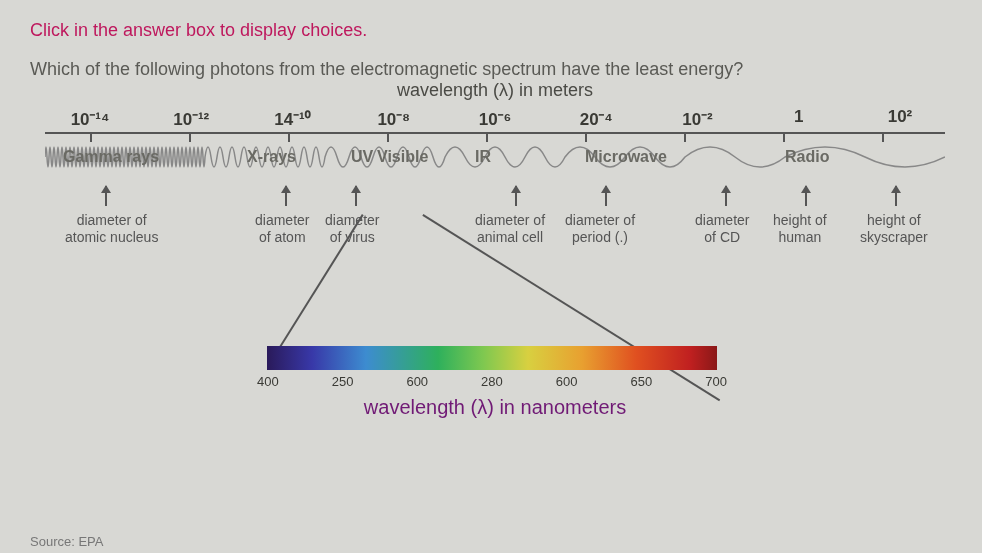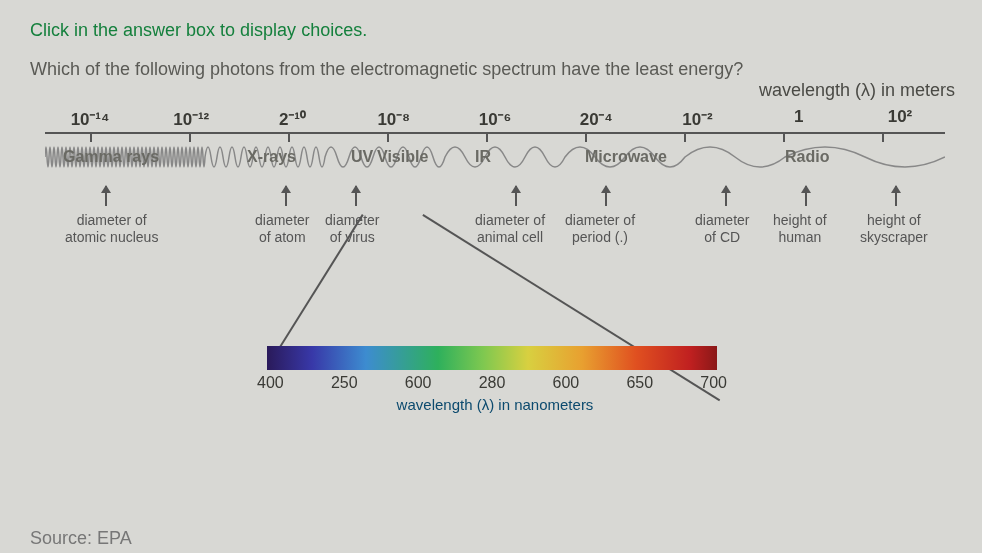--- a/index.html
+++ b/index.html
@@ -9,33 +9,33 @@
       background: #d8d8d4;
       font-family: Arial, sans-serif;
       color: #5a5a55;
       padding: 20px 30px;
       position: relative;
       overflow: hidden;
     }
     .instruction {
       font-size: 18px;
       margin-bottom: 18px;
-      color: #15803d;
+      color: #be185d;
     }
     .question {
       font-size: 18px;
       color: #5a5a55;
     }
     .diagram-area {
       position: relative;
       width: 920px;
       margin-left: 5px;
     }
     .wavelength-title {
-      text-align: right;
+      text-align: center;
       font-size: 18px;
       margin-bottom: 6px;
       color: #4a4a45;
     }
     .scale-row {
       display: flex;
       justify-content: space-between;
       padding: 0 10px;
       font-size: 17px;
       color: #3a3a35;
@@ -133,51 +133,51 @@
       height: 24px;
       background: linear-gradient(to right,
         #2a1a5a 0%, #3838a8 10%, #3d8cd0 22%,
         #2eb05c 38%, #7ec850 48%, #d8d040 58%,
         #e8a030 70%, #e05020 82%, #c02020 94%, #8a1818 100%);
     }
     .nm-row {
       position: absolute;
       display: flex;
       justify-content: space-between;
-      font-size: 16px;
+      font-size: 13px;
       color: #3a3a35;
     }
     .nm-title {
       position: absolute;
-      font-size: 15px;
-      color: #0c4a6e;
+      font-size: 20px;
+      color: #701a75;
       text-align: center;
     }
     .source {
       position: absolute;
       bottom: 4px;
       left: 30px;
-      font-size: 18px;
+      font-size: 13px;
       color: #777;
     }
   </style>
 </head>
 <body>
 
 <div class="instruction">Click in the answer box to display choices.</div>
 <div class="question">Which of the following photons from the electromagnetic spectrum have the least energy?</div>
 
 <div class="diagram-area">
 
   <div class="wavelength-title">wavelength (λ) in meters</div>
 
   <div class="scale-row">
     <div class="scale-item">10⁻¹⁴</div>
     <div class="scale-item">10⁻¹²</div>
-    <div class="scale-item">2⁻¹⁰</div>
+    <div class="scale-item">14⁻¹⁰</div>
     <div class="scale-item">10⁻⁸</div>
     <div class="scale-item">10⁻⁶</div>
     <div class="scale-item">20⁻⁴</div>
     <div class="scale-item">10⁻²</div>
     <div class="scale-item">1</div>
     <div class="scale-item">10²</div>
   </div>
 
   <div class="axis-line">
     <div class="tick" style="left:5%"></div>

